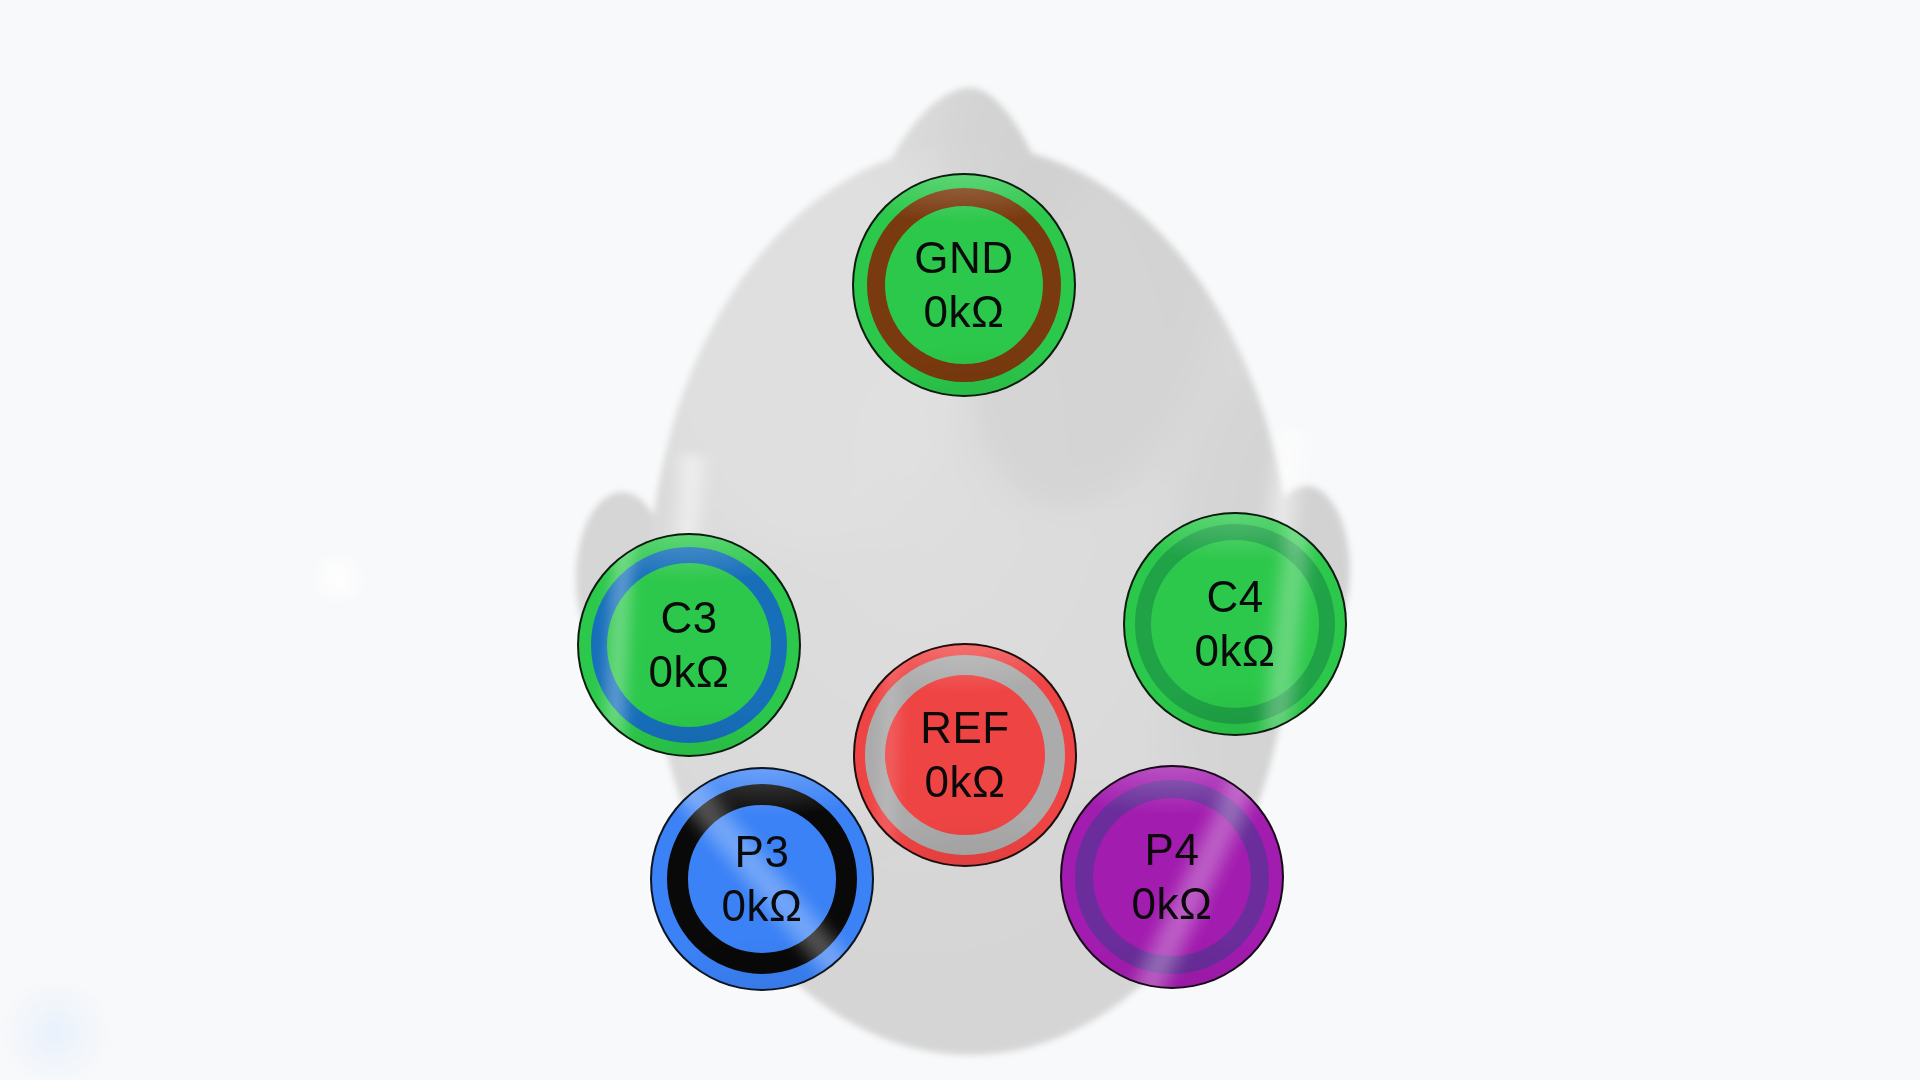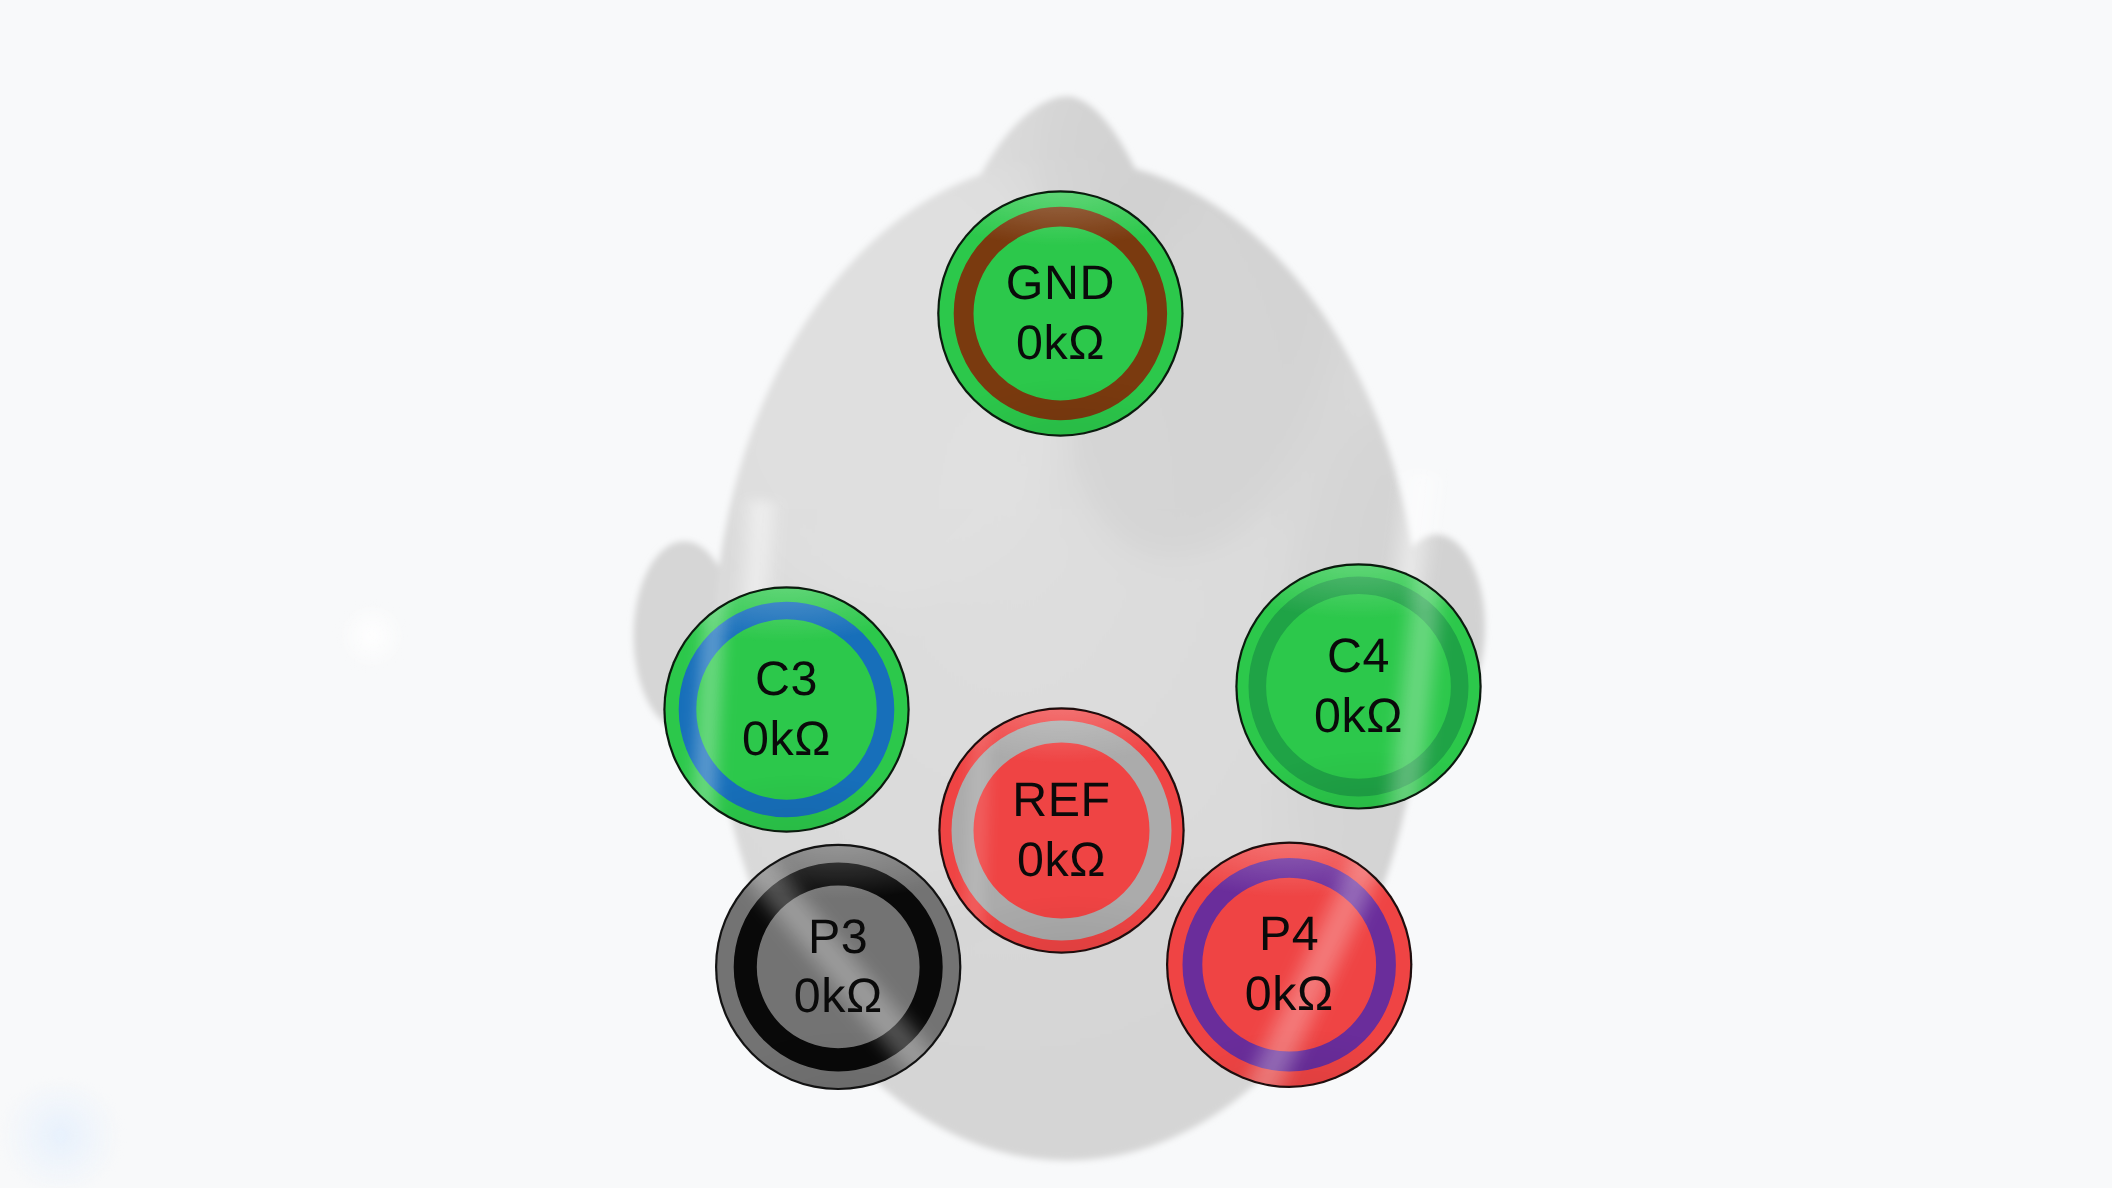--- a/index.html
+++ b/index.html
@@ -117,21 +117,21 @@
     font-size: 44px;
     font-weight: 500;
     line-height: 54px;
     letter-spacing: 0.5px;
     z-index: 5;
     pointer-events: none;
   }
 
   
   .e-gnd { left: 852px; top: 173px;  z-index: 3; }
-  .e-c3  { left: 603px; top: 533px;  z-index: 4; }
+  .e-c3  { left: 577px; top: 533px;  z-index: 4; }
   .e-c4  { left: 1123px; top: 512px; z-index: 4; }
   .e-ref { left: 853px; top: 643px;  z-index: 5; }
   .e-p3  { left: 650px; top: 767px;  z-index: 6; }
   .e-p4  { left: 1060px; top: 765px; z-index: 6; }
 </style>
 </head>
 <body style="background: rgb(248, 249, 250);">
 
 <div class="stage">
 
@@ -209,30 +209,30 @@
 
   <div class="electrode e-ref" style="background-color: #ef4444;">
     <div class="ring" style="border-color: rgb(171, 171, 171);"></div>
     <div class="gloss"></div>
     <div class="e-text">
       <div>REF</div>
       <div>0kΩ</div>
     </div>
   </div>
 
-  <div class="electrode e-p3" style="background-color: #737373;">
+  <div class="electrode e-p3" style="background-color: #3b82f6;">
     <div class="ring" style="border-color: rgb(9, 9, 9);"></div>
     <div class="gloss"></div>
     <div class="e-text">
       <div>P3</div>
       <div>0kΩ</div>
     </div>
   </div>
 
-  <div class="electrode e-p4" style="background-color: #ef4444;">
+  <div class="electrode e-p4" style="background-color: #a21caf;">
     <div class="ring" style="border-color: rgb(106, 45, 155);"></div>
     <div class="gloss"></div>
     <div class="e-text">
       <div>P4</div>
       <div>0kΩ</div>
     </div>
   </div>
 
 </div>
 

